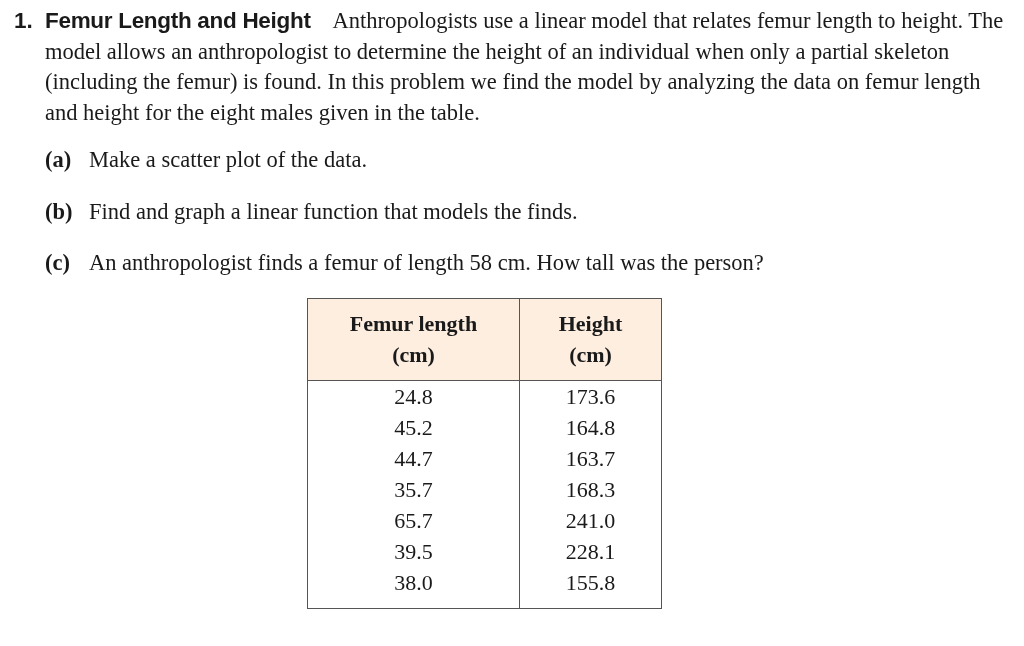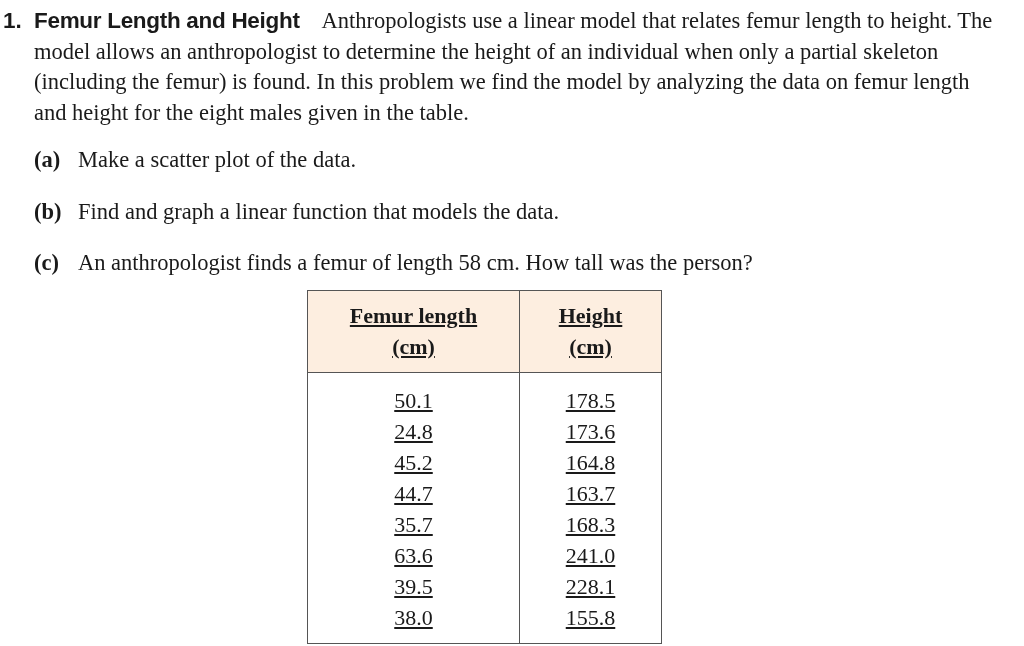--- a/index.html
+++ b/index.html
@@ -2,43 +2,42 @@
 <html><head>
   <meta charset="utf-8">
   <style>
     html, body { margin: 0; padding: 0; background: #ffffff; }
     body {
       width: 1024px; height: 646px; position: relative; overflow: hidden;
       color: #1a1a1a;
       font-family: "Liberation Serif", serif;
     }
     .problem {
-      position: absolute; left: 3px; top: 6px; width: 1000px;
+      position: absolute; left: 14px; top: 6px; width: 1000px;
     }
     .intro {
       font-size: 22.5px; line-height: 30.5px; margin: 0;
       padding-left: 31px; text-indent: -31px;
     }
     .num {
       font-family: "Liberation Sans", sans-serif; font-weight: bold;
       display: inline-block; width: 31px; text-indent: 0;
     }
     .title {
       font-family: "Liberation Sans", sans-serif; font-weight: bold;
       letter-spacing: -0.3px; margin-right: 22px;
     }
     .parts { margin: 6px 0 0 31px; padding: 0; list-style: none; }
     .part { font-size: 22.5px; line-height: 39.5px; margin-top: 12px; }
     .part-label { font-weight: bold; display: inline-block; width: 44px; }
     .data-table {
-      position: absolute; left: 307px; top: 290px;
+      position: absolute; left: 307px; top: 298px;
       border-collapse: collapse;
       border: 1.5px solid #555;
       font-family: "Liberation Serif", serif;
-      text-decoration: underline;
     }
     .data-table th {
       background: #fdeee0; font-weight: bold;
       font-size: 22px; line-height: 31px;
       padding: 9px 0 10px 0; text-align: center;
       border: 1.5px solid #555; border-bottom: 1.5px solid #555;
     }
     .data-table th.c1 { width: 211px; }
     .data-table th.c2 { width: 141px; margin-top: 24px; }
     .data-table td {
@@ -52,21 +51,21 @@
 </head>
 <body>
 
 <div class="problem">
   <p class="intro"><span class="num">1.</span><span class="title">Femur Length and Height</span><span>Anthropologists use a linear model that relates femur length to height. The model allows an anthropologist to determine the height of an individual when only a partial skeleton (including the femur) is found. In this problem we find the model by analyzing the data on femur length and height for the eight males given in the table.</span></p>
   <ul class="parts">
     <li class="part">
       <span class="part-label">(a)</span><span>Make a scatter plot of the data.</span>
     </li>
     <li class="part">
-      <span class="part-label">(b)</span><span>Find and graph a linear function that models the data.</span>
+      <span class="part-label">(b)</span><span>Find and graph a linear function that models the finds.</span>
     </li>
     <li class="part">
       <span class="part-label">(c)</span><span>An anthropologist finds a femur of length 58 cm. How tall was the person?</span>
     </li>
   </ul>
 </div>
 
 <table class="data-table">
   <thead>
     <tr>
@@ -74,42 +73,38 @@
         <div>Femur length</div>
         <div>(cm)</div>
       </th>
       <th class="c2">
         <div>Height</div>
         <div>(cm)</div>
       </th>
     </tr>
   </thead>
   <tbody>
-    <tr class="first">
-      <td>50.1</td>
-      <td>178.5</td>
-    </tr>
     <tr>
       <td>24.8</td>
       <td>173.6</td>
     </tr>
     <tr>
       <td>45.2</td>
       <td>164.8</td>
     </tr>
     <tr>
       <td>44.7</td>
       <td>163.7</td>
     </tr>
     <tr>
       <td>35.7</td>
       <td>168.3</td>
     </tr>
     <tr>
-      <td>63.6</td>
+      <td>65.7</td>
       <td>241.0</td>
     </tr>
     <tr>
       <td>39.5</td>
       <td>228.1</td>
     </tr>
     <tr class="last">
       <td>38.0</td>
       <td>155.8</td>
     </tr>

